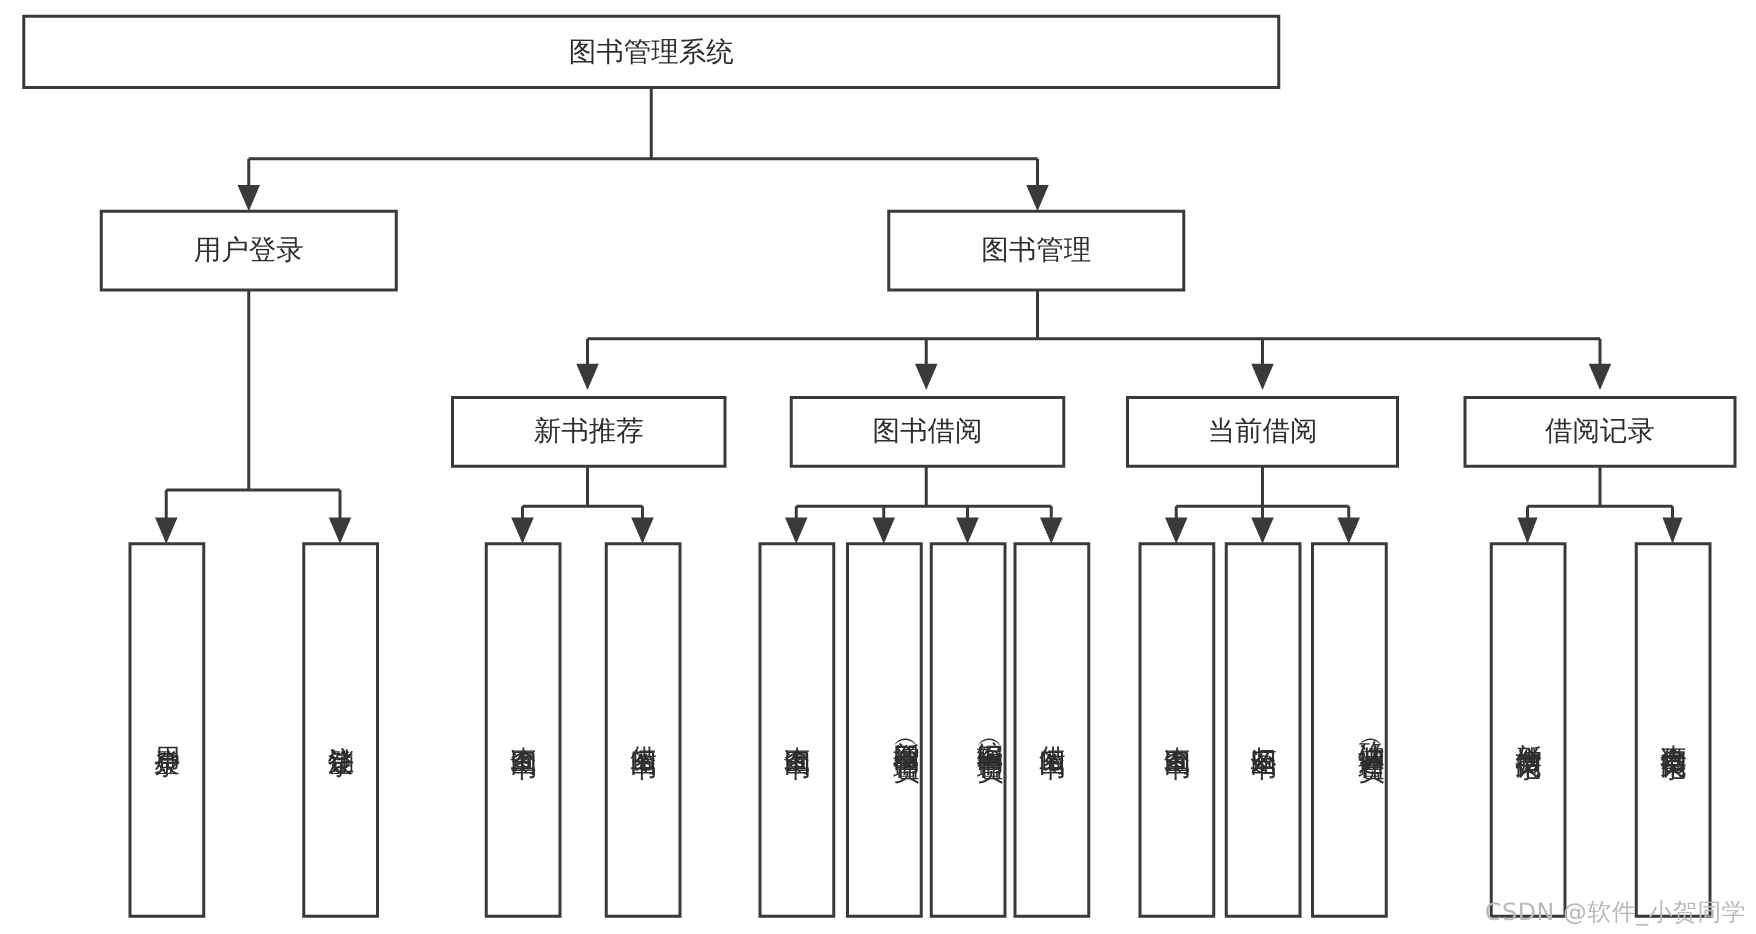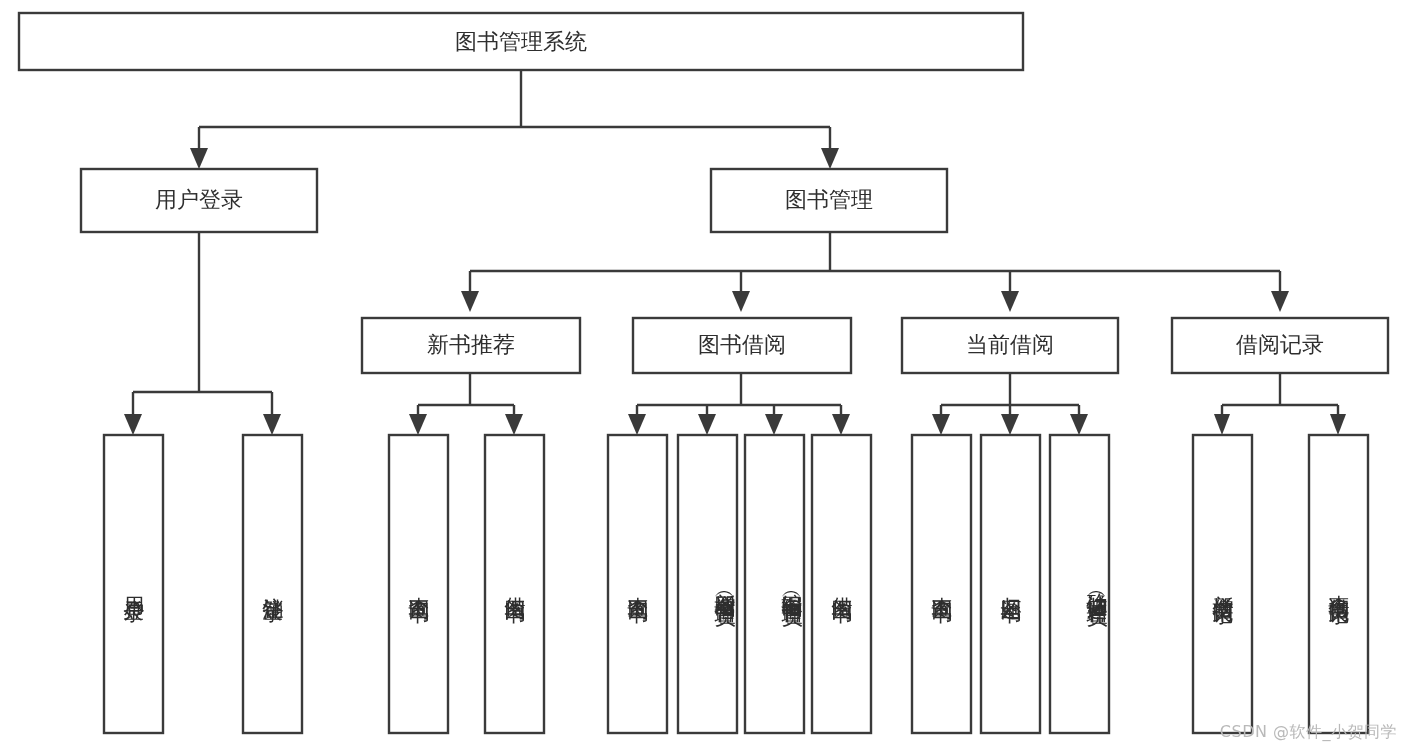--- a/index.html
+++ b/index.html
@@ -66,21 +66,21 @@
     pointer-events: none;
   }
   .leaf-label.centered {
     align-items: center;
   }
   .watermark {
     position: absolute;
     right: 8px;
     bottom: 4px;
     font-family: "DejaVu Sans", "Liberation Sans", sans-serif;
-    font-size: 16px;
+    font-size: 19px;
     color: #b9b9b9;
     white-space: nowrap;
     letter-spacing: 0.5px;
   }
 </style>
 </head>
 <body>
 
 <div id="diagram-root">
 

